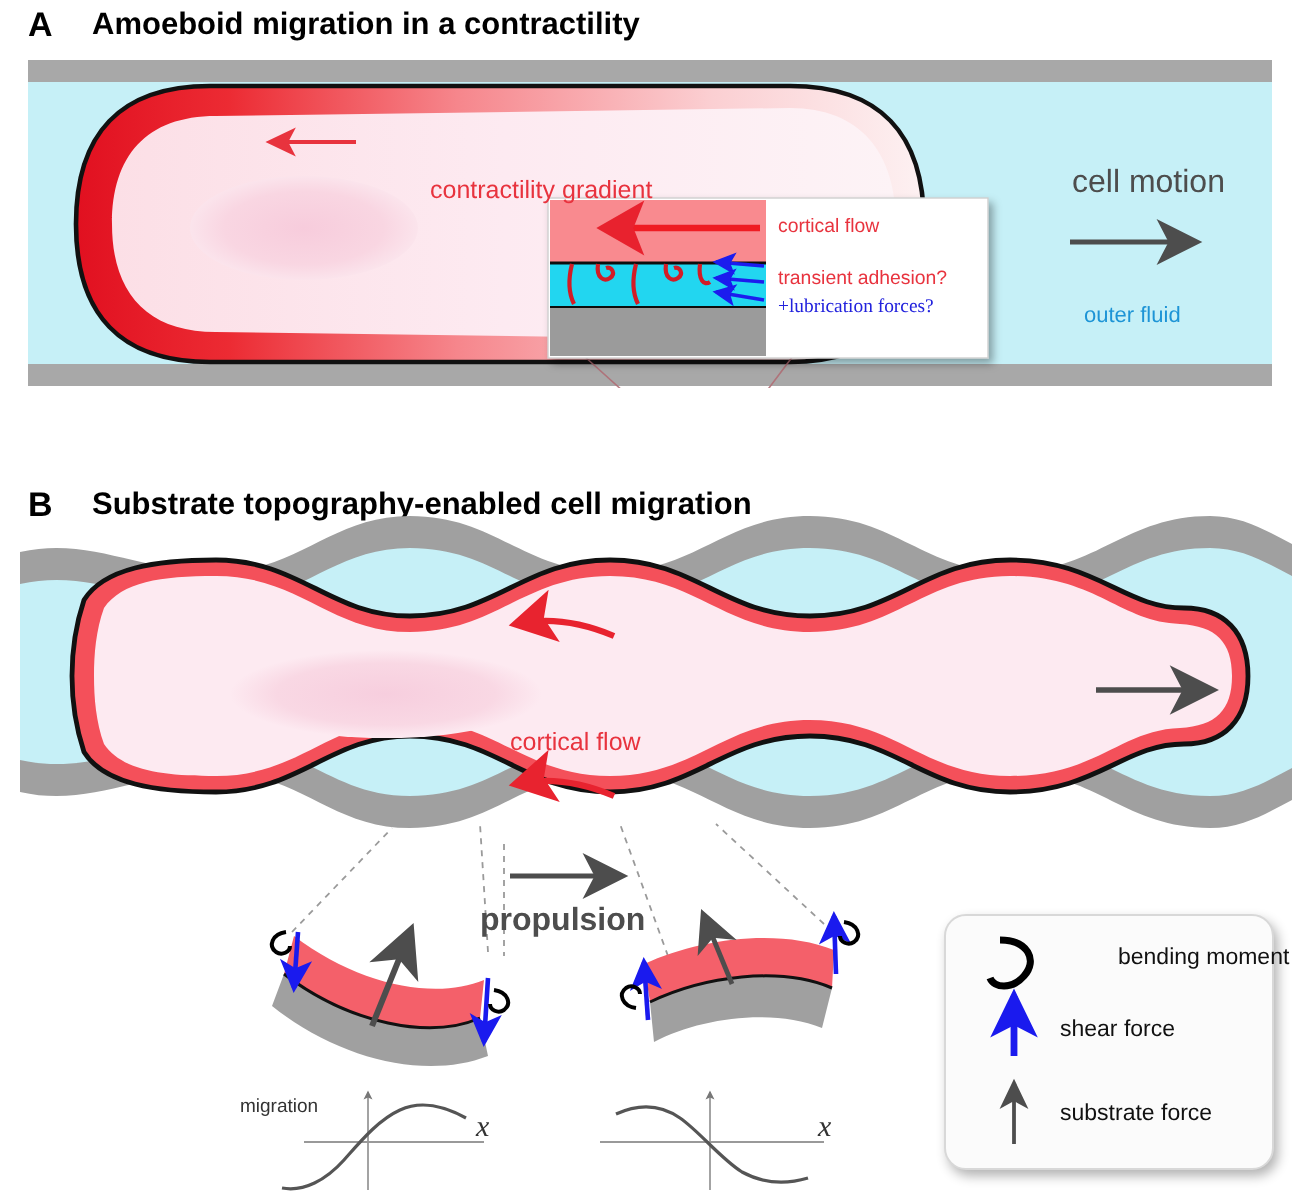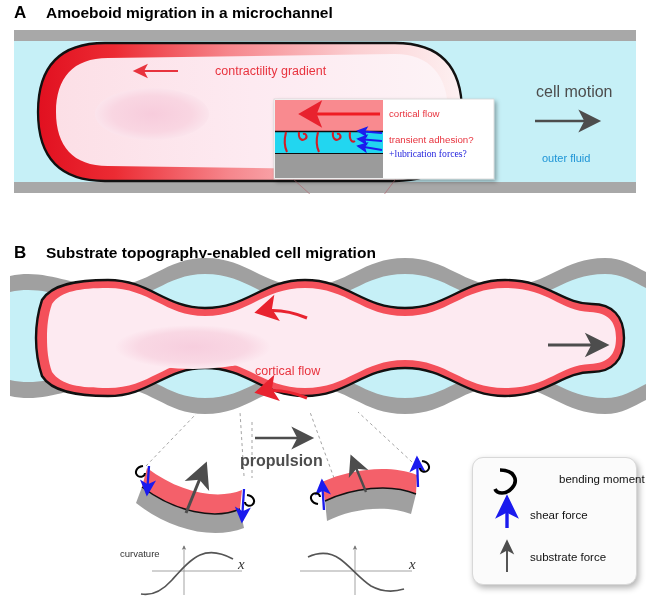--- a/index.html
+++ b/index.html
@@ -10,21 +10,21 @@
 
   .panel-letter{
     position:absolute;font-weight:bold;font-size:17px;color:#000;
     font-family:"Liberation Sans", sans-serif;letter-spacing:0px;
   }
   .panel-title{
     position:absolute;font-weight:bold;font-size:15.5px;color:#000;
     font-family:"Liberation Sans", sans-serif;white-space:nowrap;
   }
   .lbl{position:absolute;white-space:nowrap;font-family:"Liberation Sans", sans-serif;}
-  .lbl-contract{font-size:12.5px;color:#e8333e;}
+  .lbl-contract{font-size:12.5px;color:#e8333e;margin-top:24px;}
   .lbl-cortical-b{font-size:12.5px;color:#e8333e;}
   .lbl-cellmotion{font-size:16px;color:#4d4d4d;}
   .lbl-outerfluid{font-size:11px;color:#1d94d6;}
   .lbl-propulsion{font-size:16px;color:#4d4d4d;font-weight:bold;}
   .lbl-curvature{font-size:9.5px;color:#333;}
   .inset-txt{position:absolute;white-space:nowrap;font-size:9.7px;
              font-family:"Liberation Sans", sans-serif;}
   .inset-red{color:#e8333e;}
   .inset-blue{color:#2222dd;font-family:Liberation Serif, serif;}
 
@@ -38,21 +38,21 @@
   }
   .xlabel{position:absolute;font-style:italic;font-size:15px;color:#333;
           font-family:"Liberation Serif", serif;}
 </style>
 </head>
 <body>
 
 <div class="fig">
 
   <div class="panel-letter" style="left:14px;top:3px;">A</div>
-  <div class="panel-title" style="left:46px;top:4px;">Amoeboid migration in a microchannel</div>
+  <div class="panel-title" style="left:46px;top:4px;">Amoeboid migration in a contractility</div>
 
   <div class="panel-letter" style="left:14px;top:243px;">B</div>
   <div class="panel-title" style="left:46px;top:244px;">Substrate topography-enabled cell migration</div>
 
   <svg class="layer" viewBox="0 0 650 599">
     <defs>
 
       <linearGradient id="cortexGradA" x1="0" y1="0" x2="1" y2="0">
         <stop offset="0%" stop-color="#e11020"></stop>
         <stop offset="18%" stop-color="#ec2b33"></stop>
@@ -315,21 +315,21 @@
   <div class="lbl lbl-outerfluid" style="left:542px;top:152px;">outer fluid</div>
 
   <div class="inset-txt inset-red" style="left:389px;top:108px;">cortical flow</div>
   <div class="inset-txt inset-red" style="left:389px;top:134px;">transient adhesion?</div>
   <div class="inset-txt inset-blue" style="left:389px;top:148px;">+lubrication forces?</div>
 
   <div class="lbl lbl-cortical-b" style="left:255px;top:364px;">cortical flow</div>
 
   <div class="lbl lbl-propulsion" style="left:240px;top:452px;">propulsion</div>
 
-  <div class="lbl lbl-curvature" style="left:120px;top:548px;">curvature</div>
+  <div class="lbl lbl-curvature" style="left:120px;top:548px;">migration</div>
 
   <div class="xlabel" style="left:238px;top:556px;">x</div>
   <div class="xlabel" style="left:409px;top:556px;">x</div>
 
   <div class="legend-box" style="left:472px;top:457px;width:163px;height:126px;"></div>
 
   <svg class="layer" viewBox="0 0 650 599">
 
     <g>
       <path d="M 500,470 C 514,470 519,480 512,488 C 506,495 497,494 495,489" fill="none" stroke="#000" stroke-width="3.6" stroke-linecap="butt"></path>

